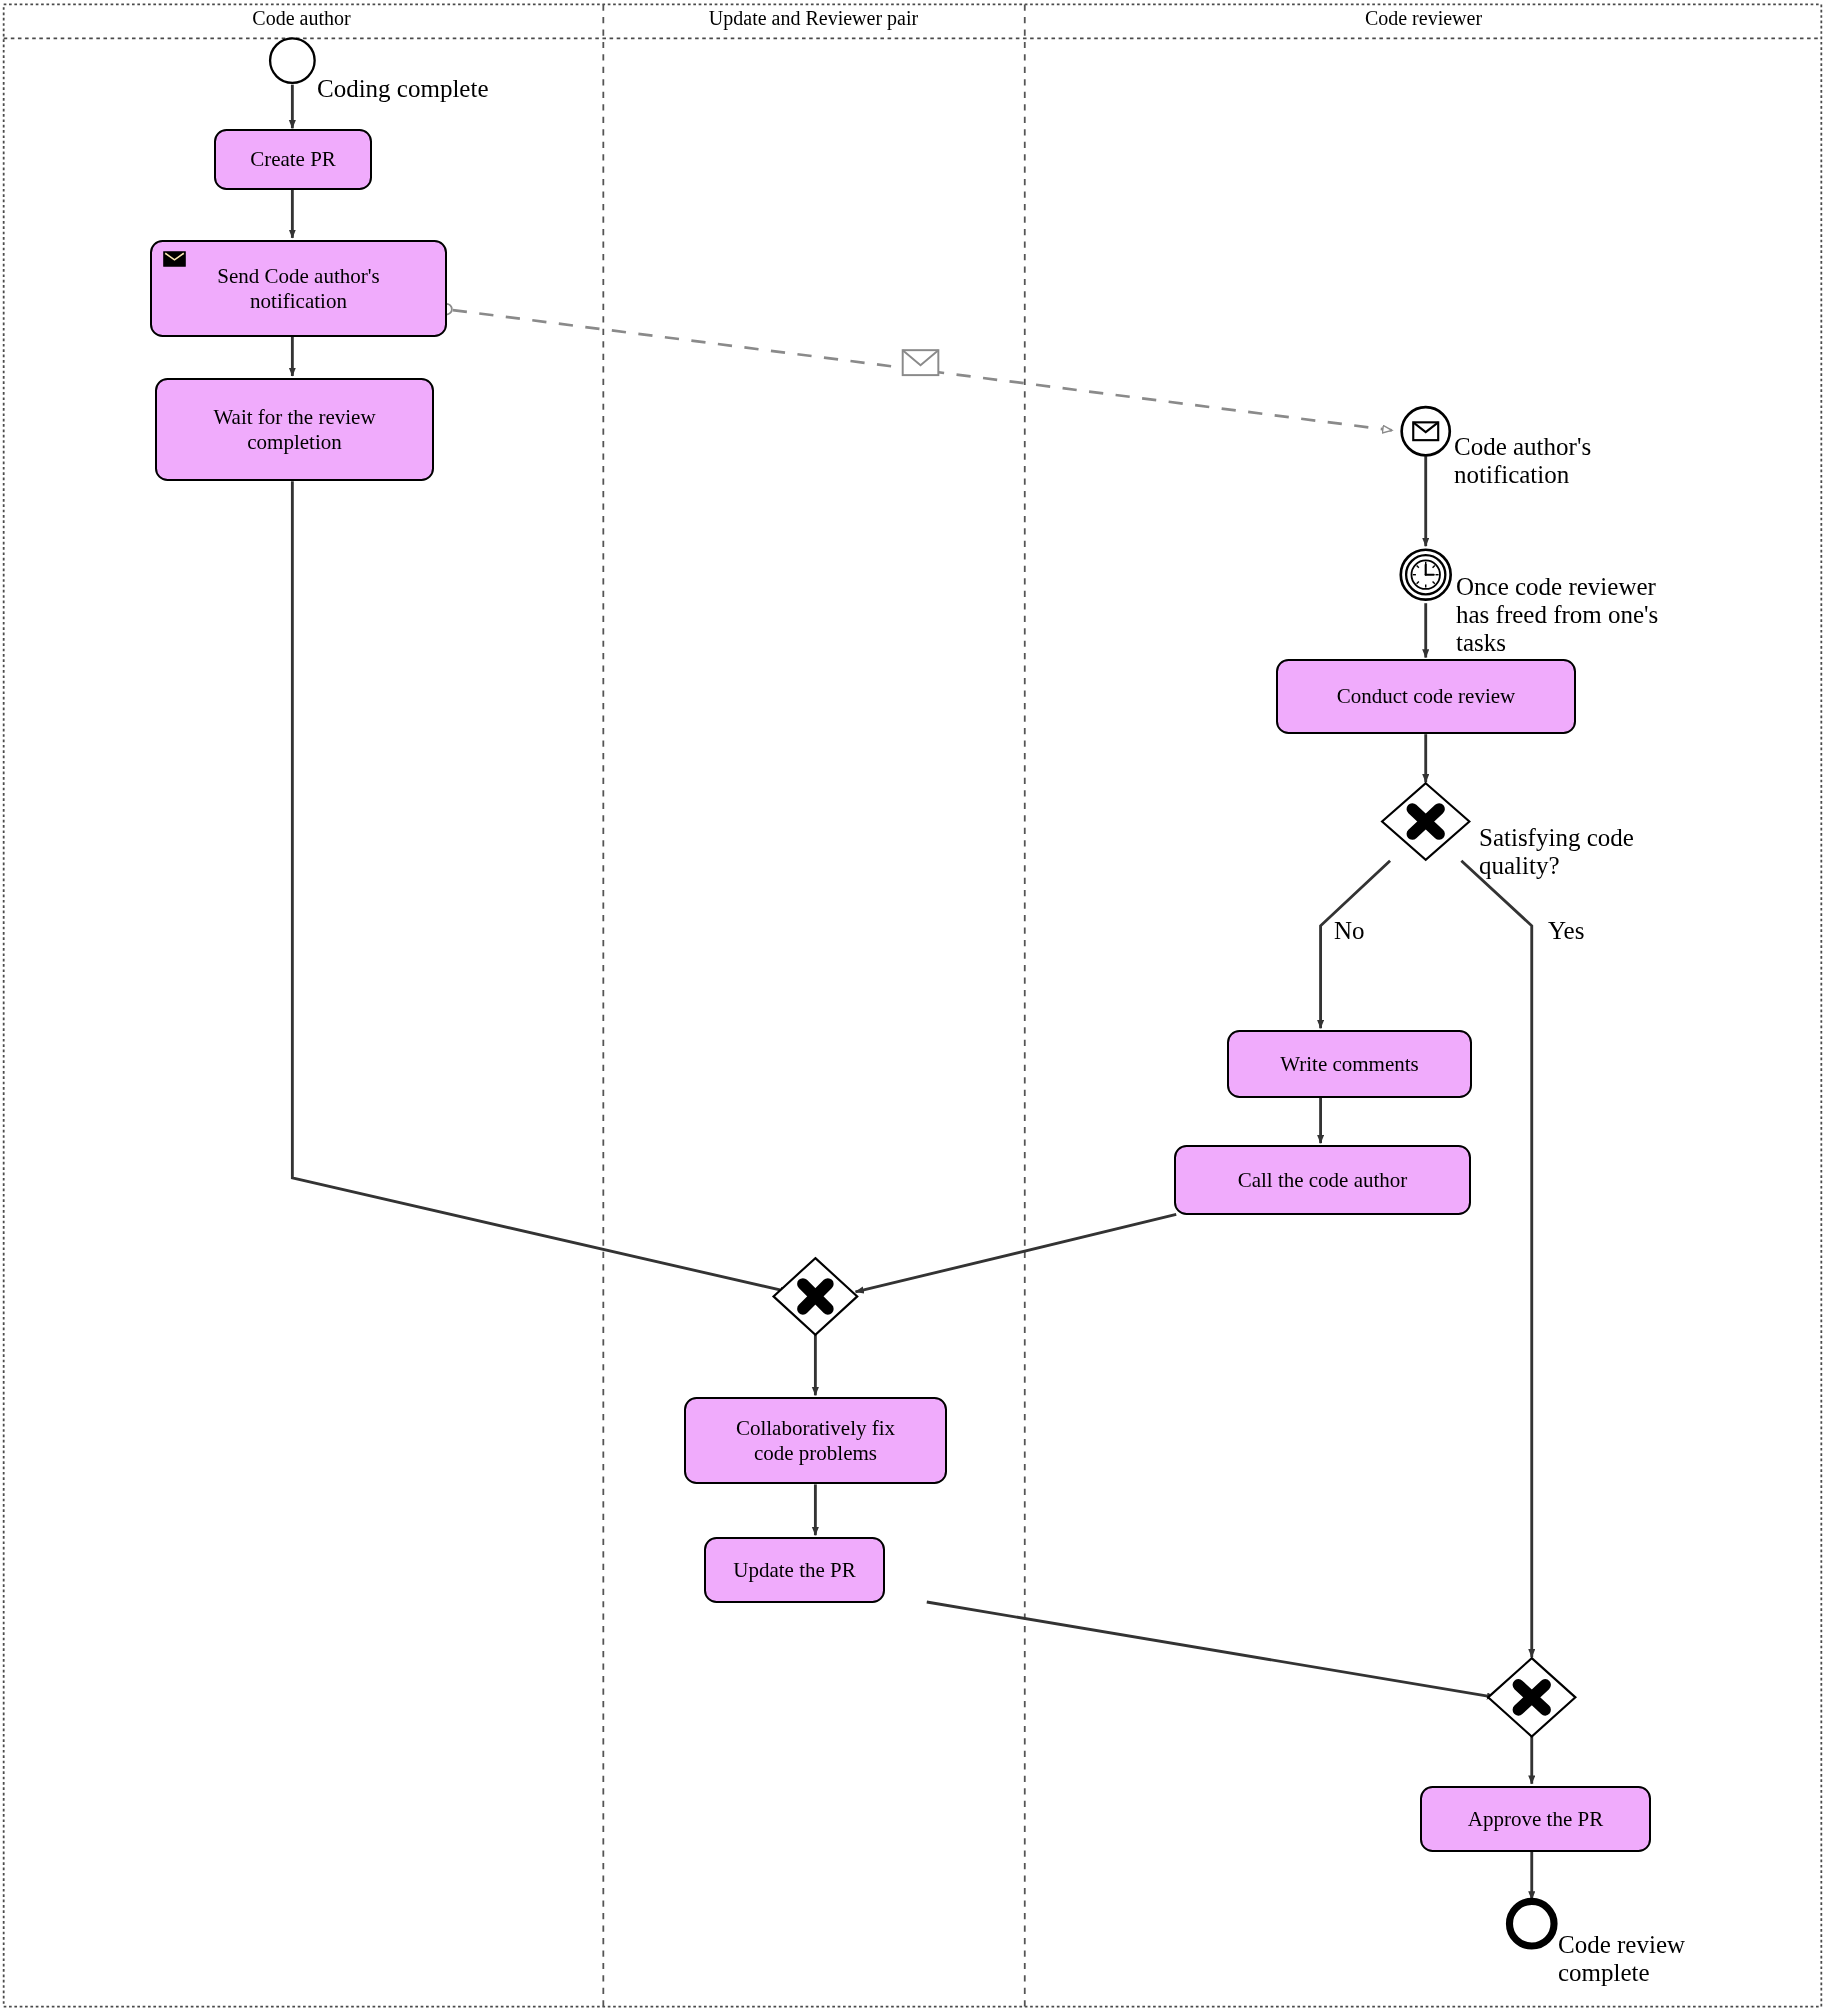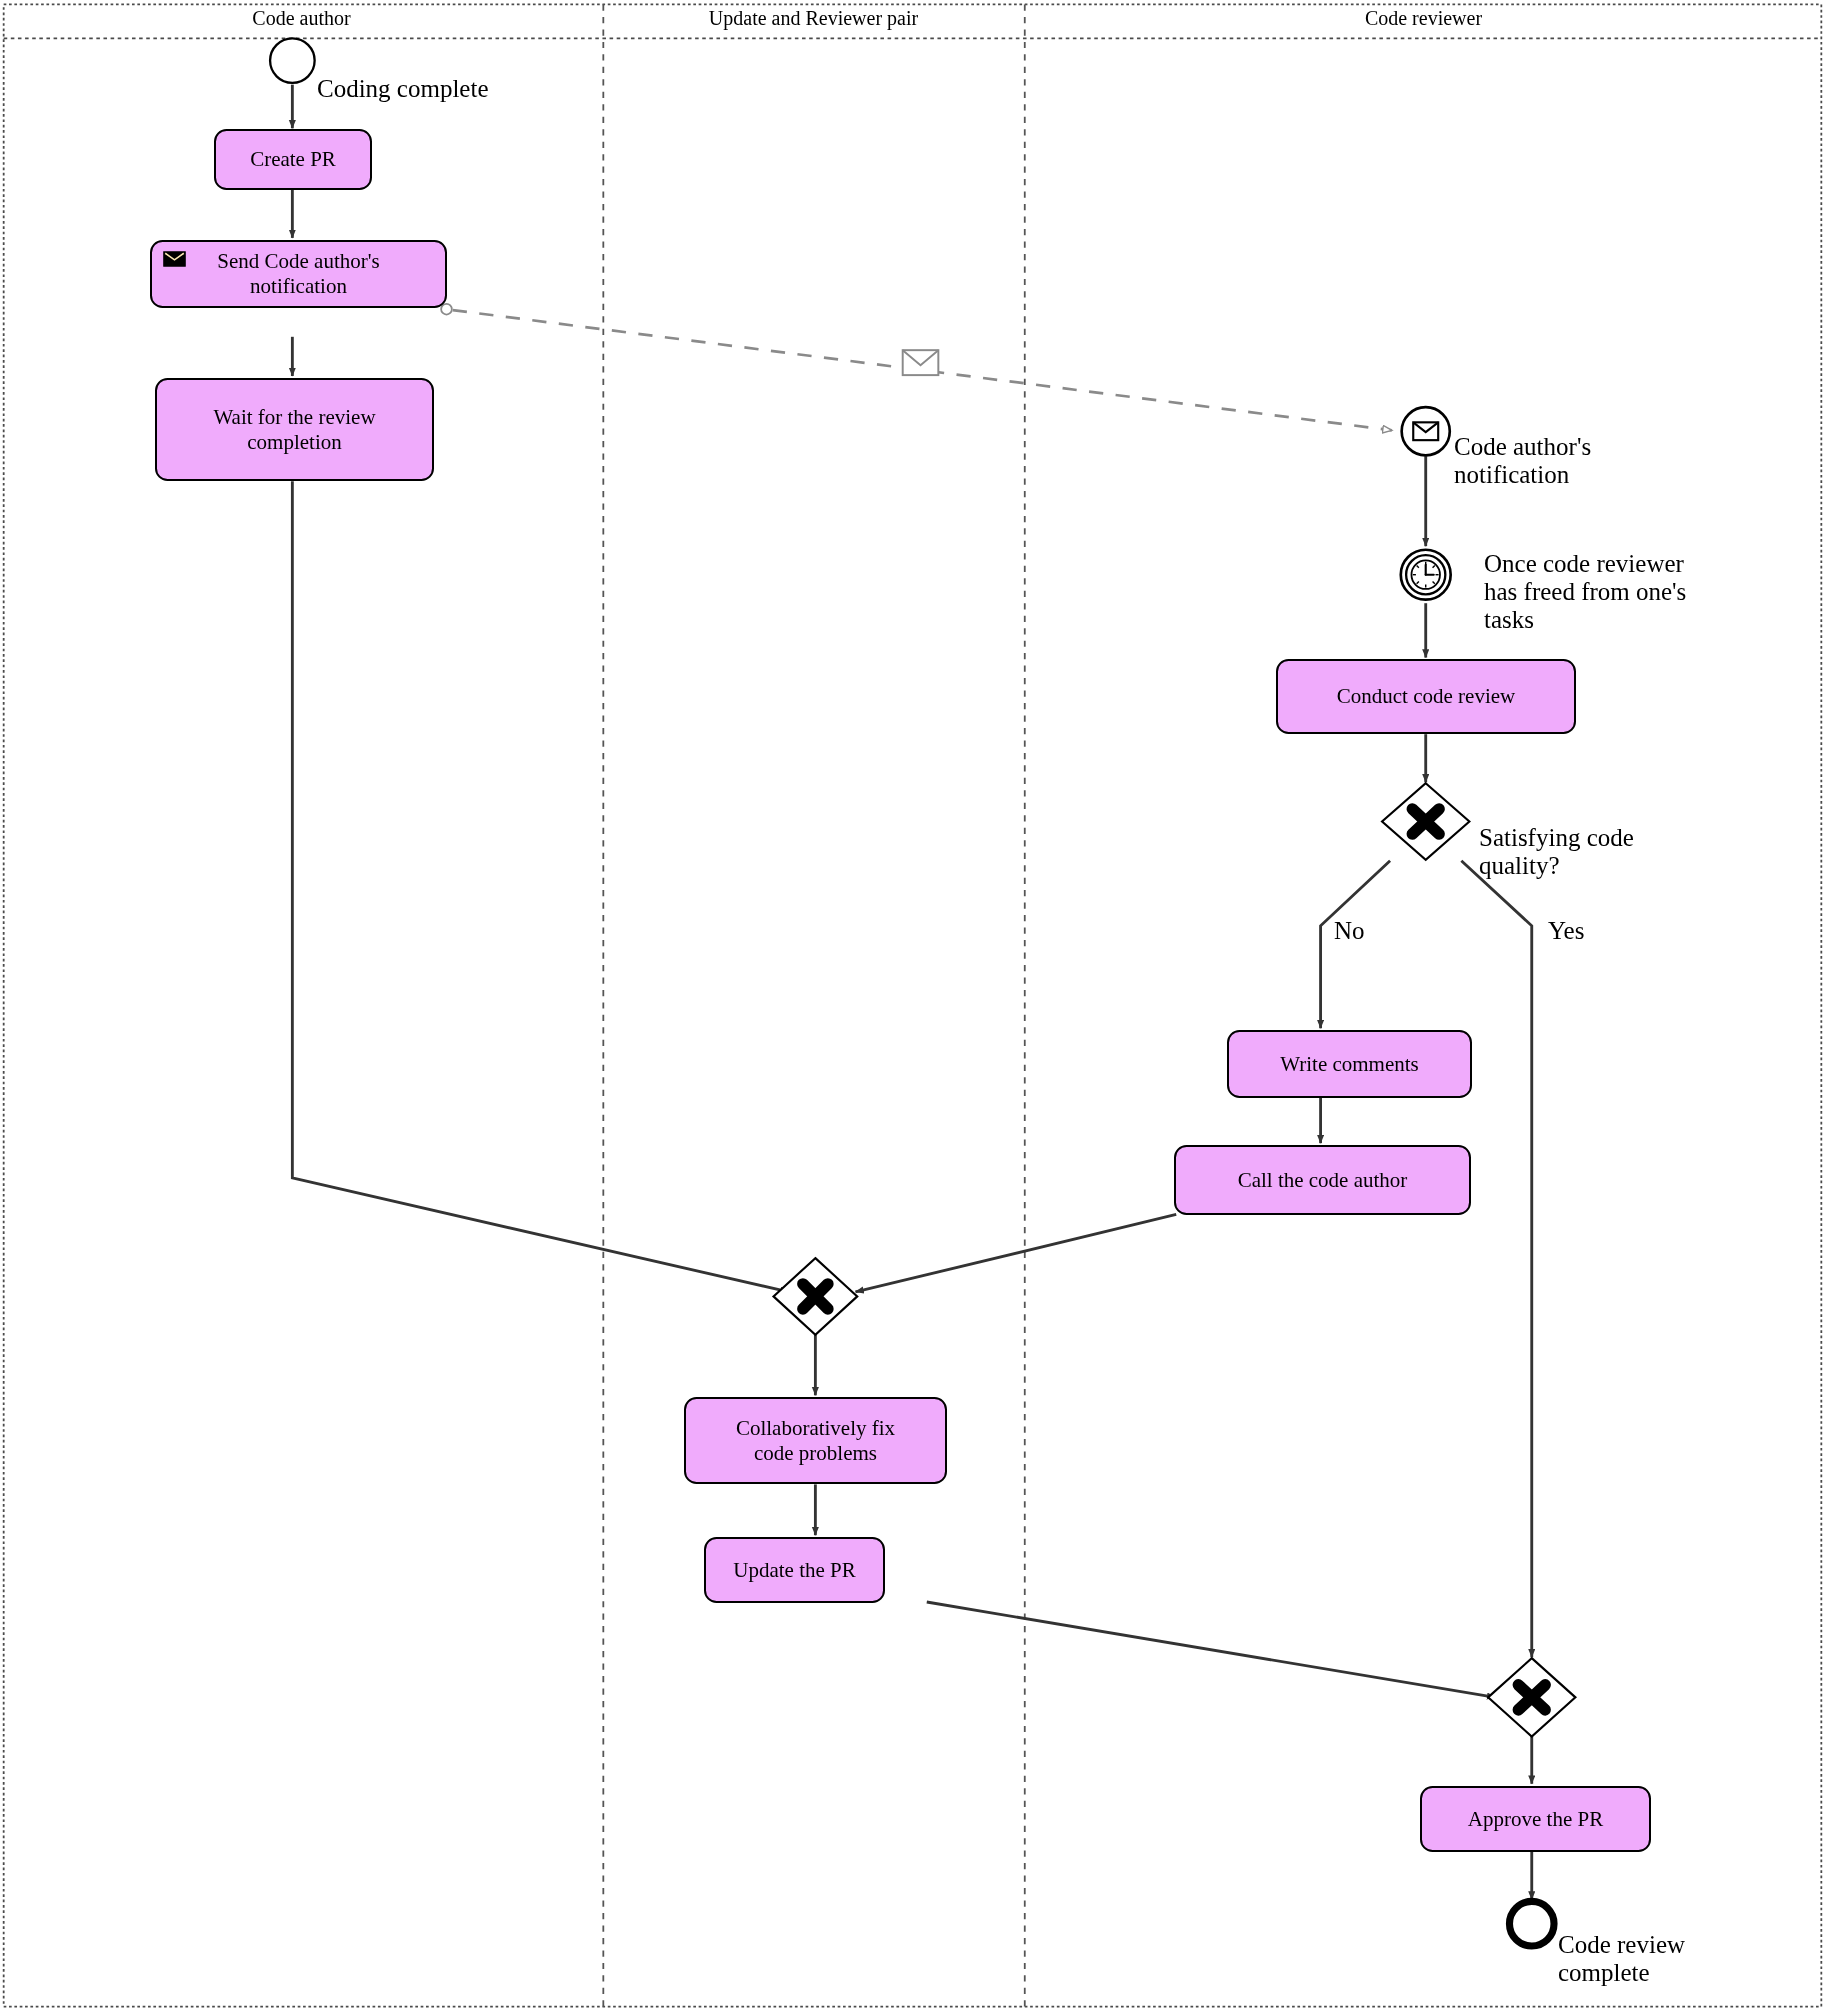--- a/index.html
+++ b/index.html
@@ -169,21 +169,21 @@
     <span>Update and Reviewer pair</span>
   </div>
   <div class="lane-title" style="left:1025px;top:7.1px;width:797px;">
     <span>Code reviewer</span>
   </div>
 
   <div class="task" style="left:214px;top:129px;width:158px;height:61px;">
     <span>Create PR</span>
   </div>
 
-  <div class="task" style="left:150px;top:240px;width:297px;height:68px;">
+  <div class="task" style="left:150px;top:240px;width:297px;height:97px;">
     <span style="white-space:pre-line;">Send Code author's
 notification</span>
     <svg class="env-badge" style="left:10.7px;top:9px;" viewBox="0 0 26 18">
       <rect x="1" y="1" width="24" height="16" fill="#000000" stroke="#000000" stroke-width="1.5"></rect>
       <path d="M2.5,2.5 L13,10 L23.5,2.5" fill="none" stroke="#fce8b2" stroke-width="1.8"></path>
     </svg>
   </div>
 
   <div class="task" style="left:155px;top:378px;width:279px;height:103px;">
     <span style="white-space:pre-line;">Wait for the review
@@ -217,21 +217,21 @@
 
   <div class="ev-label" style="left:317px;top:47px;">
     <span>Coding complete</span>
   </div>
 
   <div class="ev-label" style="left:1454px;top:405px;">
     <span>Code author's
 notification</span>
   </div>
 
-  <div class="ev-label" style="left:1456px;top:522px;margin-left:28px;">
+  <div class="ev-label" style="left:1456px;top:545px;">
     <span>Once code reviewer
 has freed from one's
 tasks</span>
   </div>
 
   <div class="ev-label" style="left:1479px;top:796px;">
     <span>Satisfying code
 quality?</span>
   </div>
 

